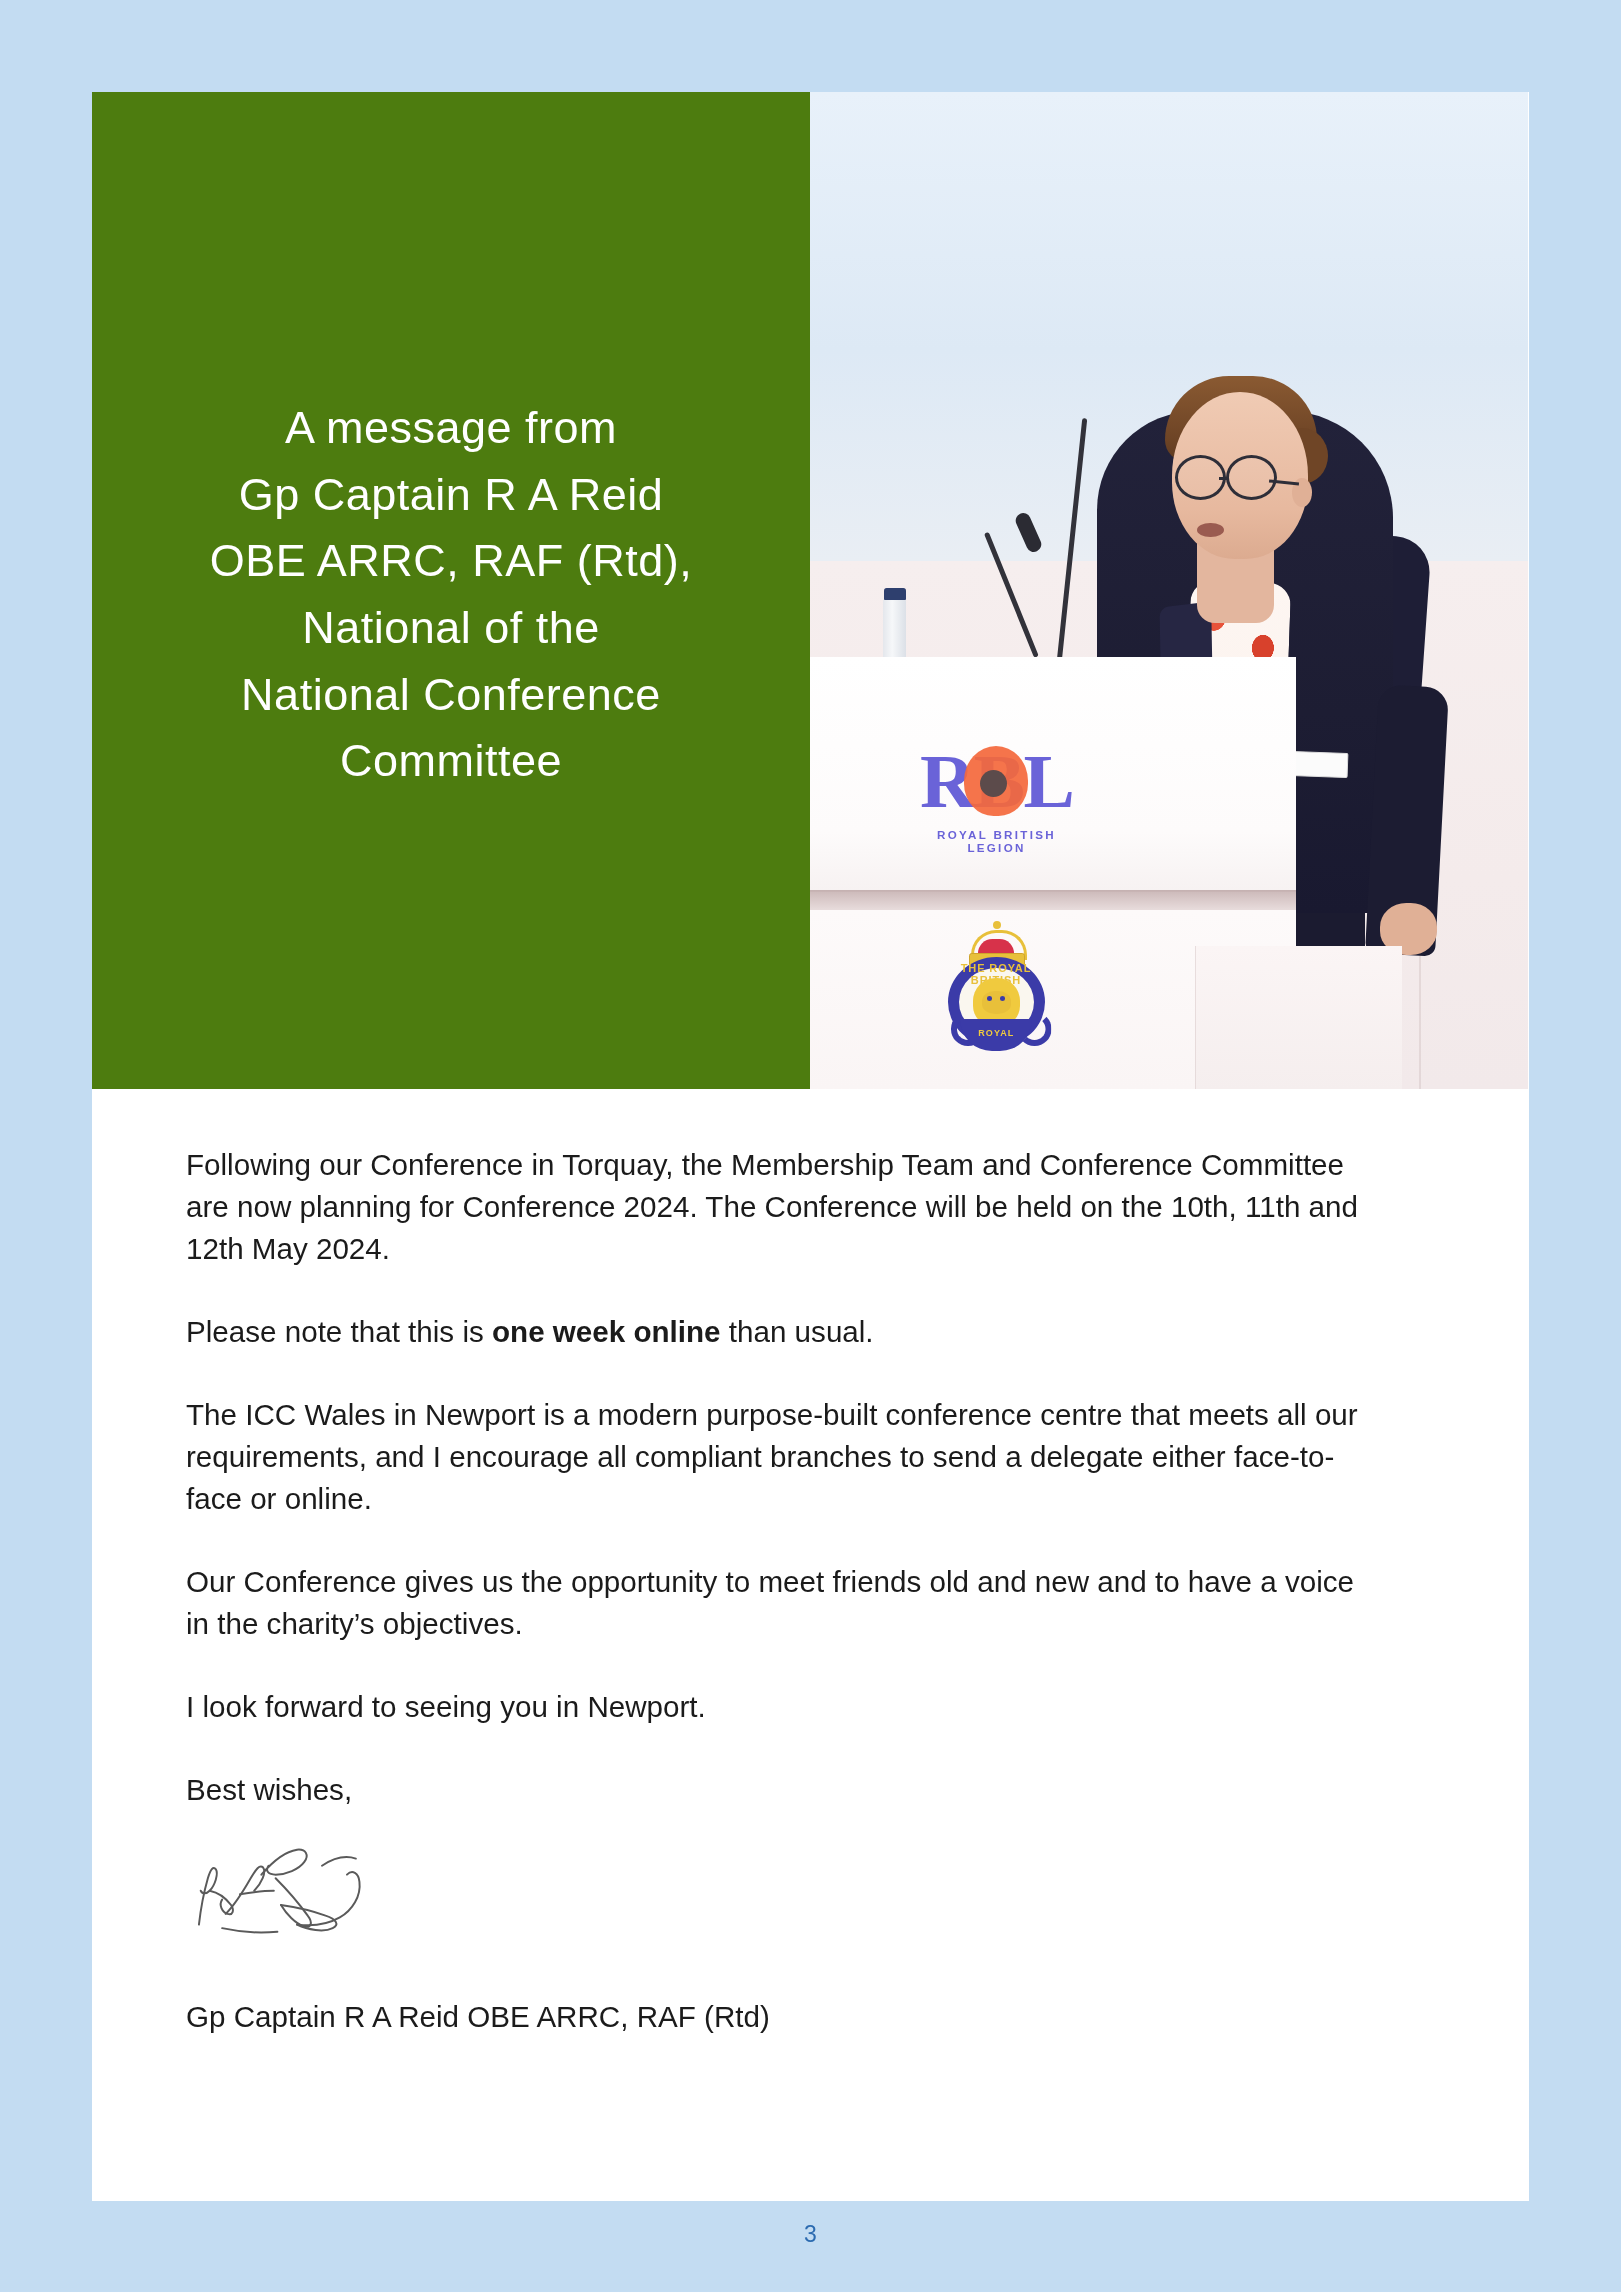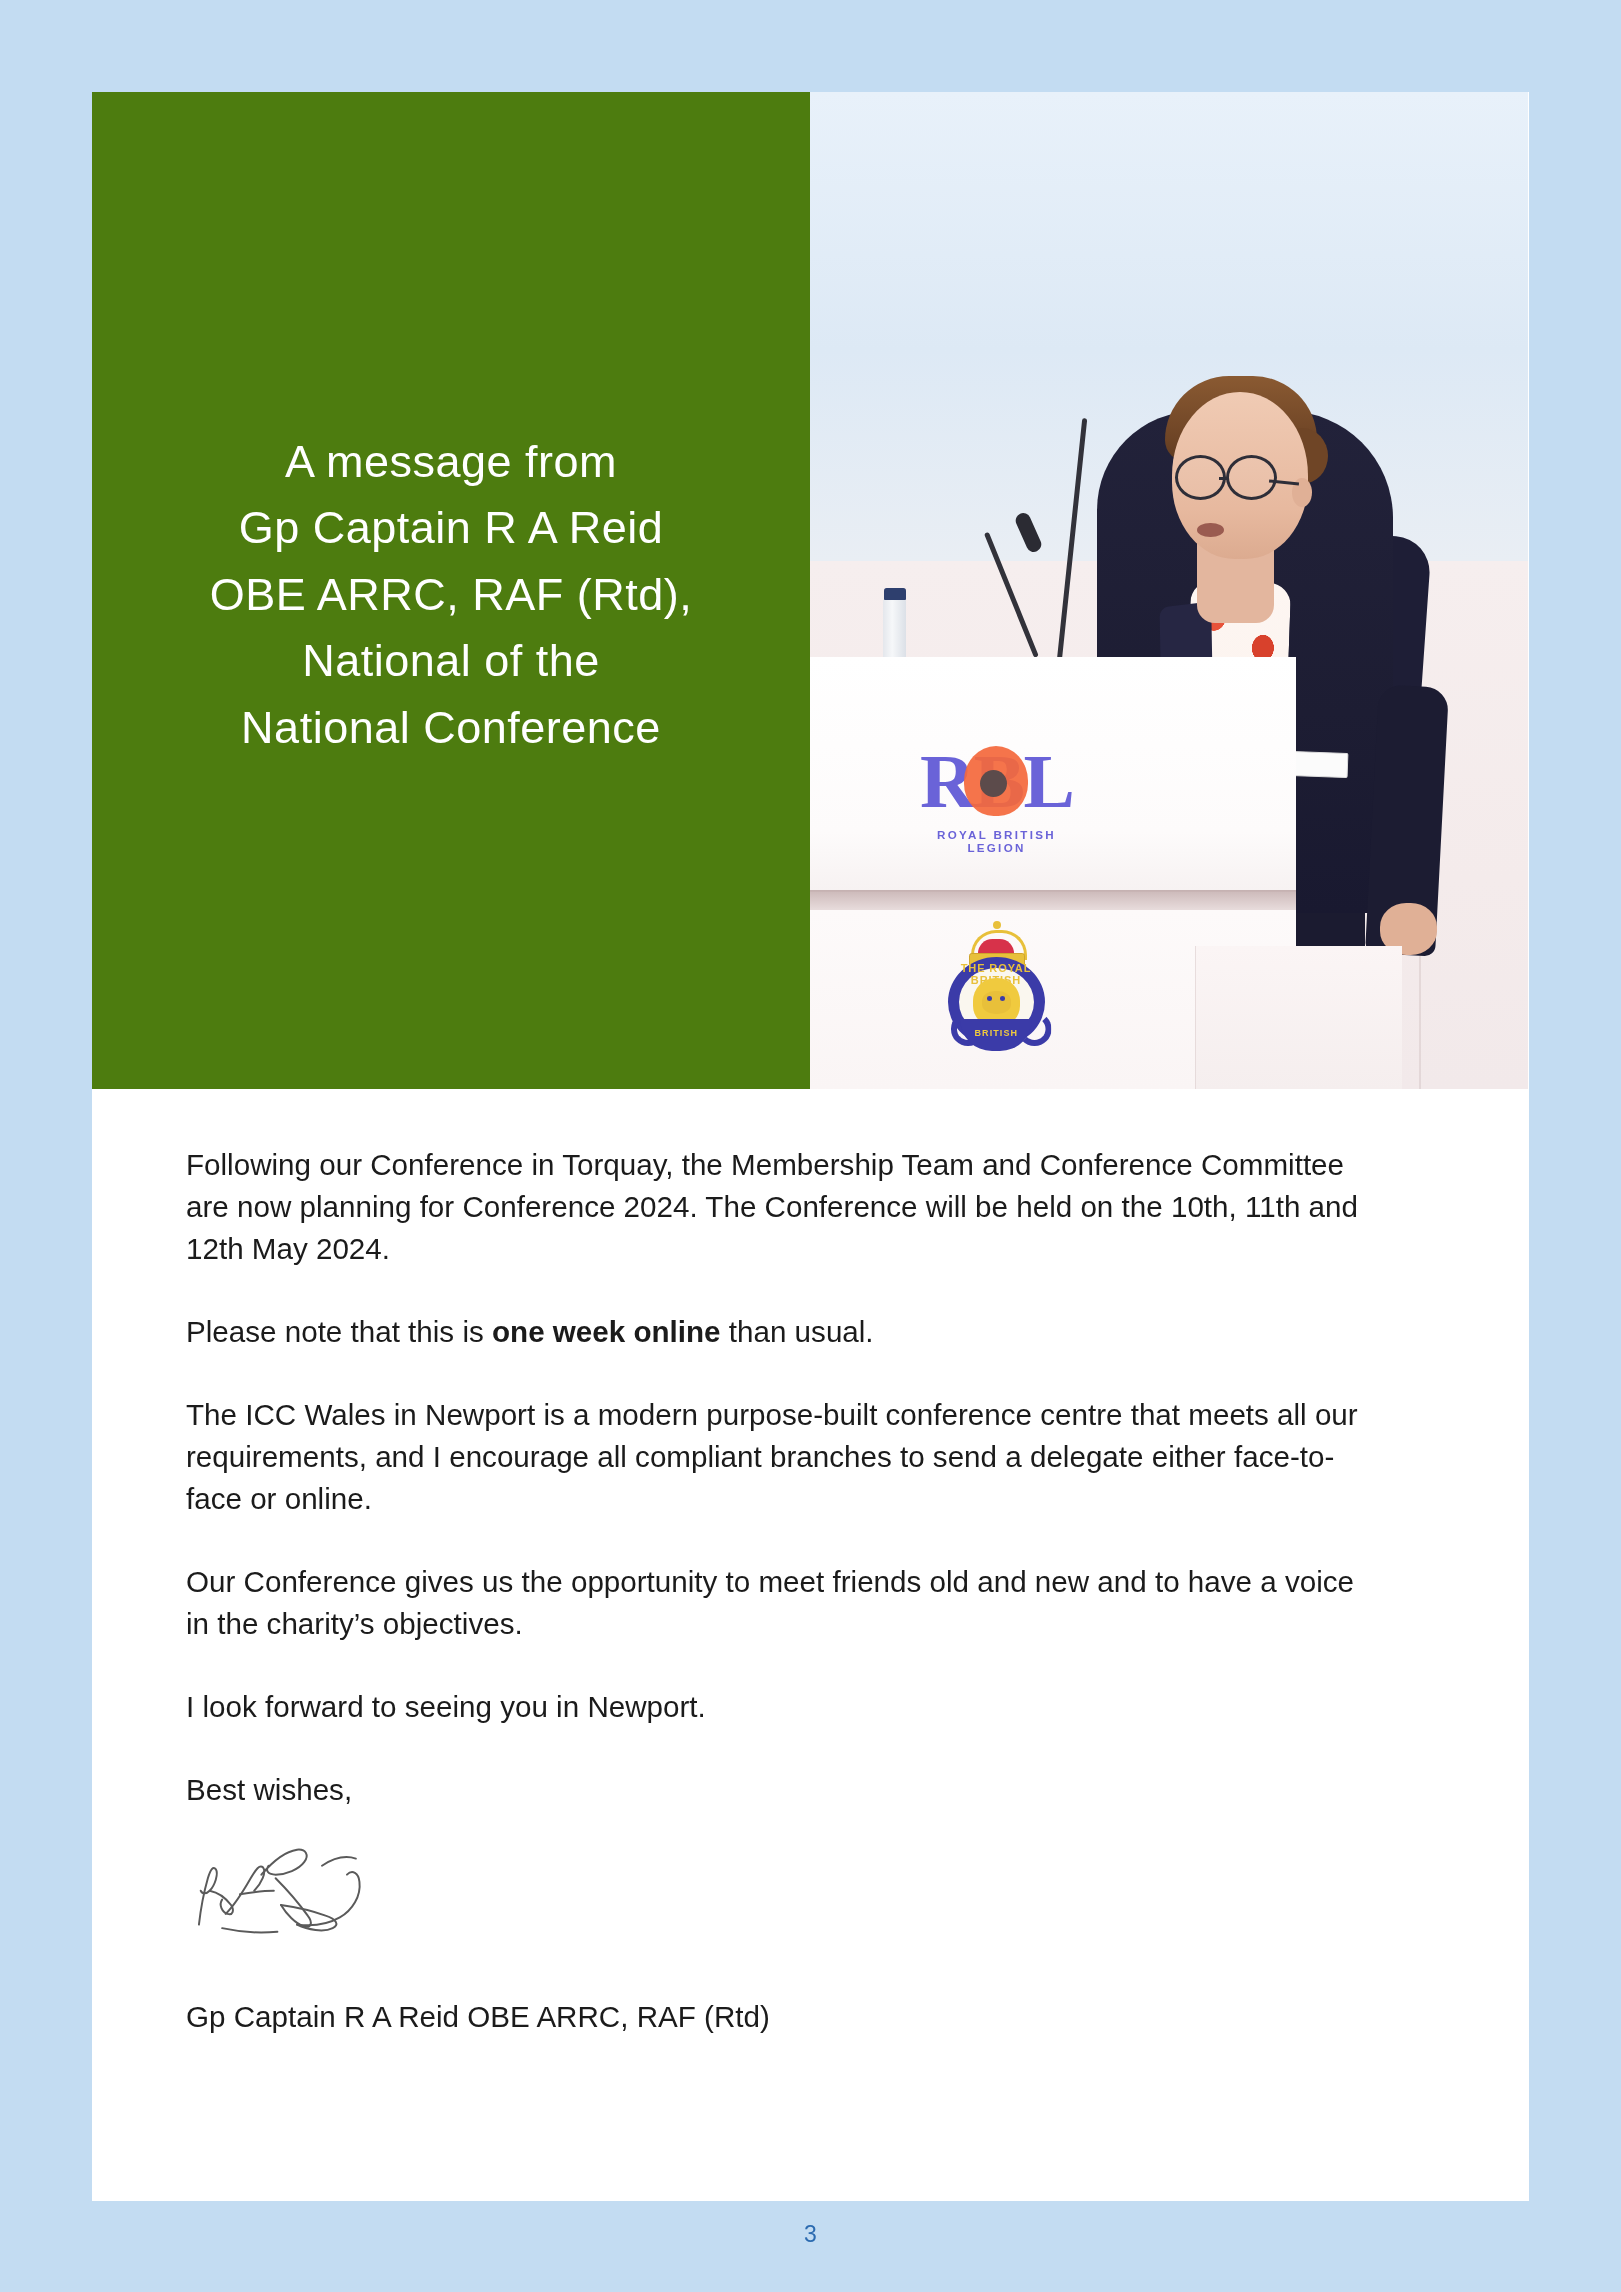--- a/index.html
+++ b/index.html
@@ -555,20 +555,21 @@
 
   <div class="top-band">
 
     <div class="blue-panel">
       <div class="panel-heading">
         <span class="hline">A message from</span>
         <span class="hline">Gp Captain R A Reid</span>
         <span class="hline">OBE ARRC, RAF (Rtd),</span>
         <span class="hline">National of the</span>
         <span class="hline">National Conference</span>
+        <span class="hline">Committee</span>
       </div>
     </div>
 
     <div class="photo">
       <div class="photo-wall-top"></div>
       <div class="photo-wall-bottom"></div>
       <div class="wall-seam"></div>
 
       <div class="spk-legs"></div>
       <div class="spk-shoulder-r"></div>
@@ -621,21 +622,21 @@
         </div>
         <div class="crest-ring"></div>
         <div class="crest-ring-text">THE ROYAL BRITISH</div>
         <div class="crest-lion"></div>
         <div class="crest-lion-face"></div>
         <div class="crest-eye-l"></div>
         <div class="crest-eye-r"></div>
         <div class="crest-curl-l"></div>
         <div class="crest-curl-r"></div>
         <div class="crest-scroll"></div>
-        <div class="crest-scroll-text">BRITISH</div>
+        <div class="crest-scroll-text">ROYAL</div>
       </div>
     </div>
   </div>
 
   <div class="body-text">
 
     <p>Following our Conference in Torquay, the Membership Team and Conference Committee are now planning for Conference 2024. The Conference will be held on the 10th, 11th and 12th May 2024.</p>
 
     <p><span>Please note that this is </span><strong>one week online</strong><span> than usual.</span></p>
 

